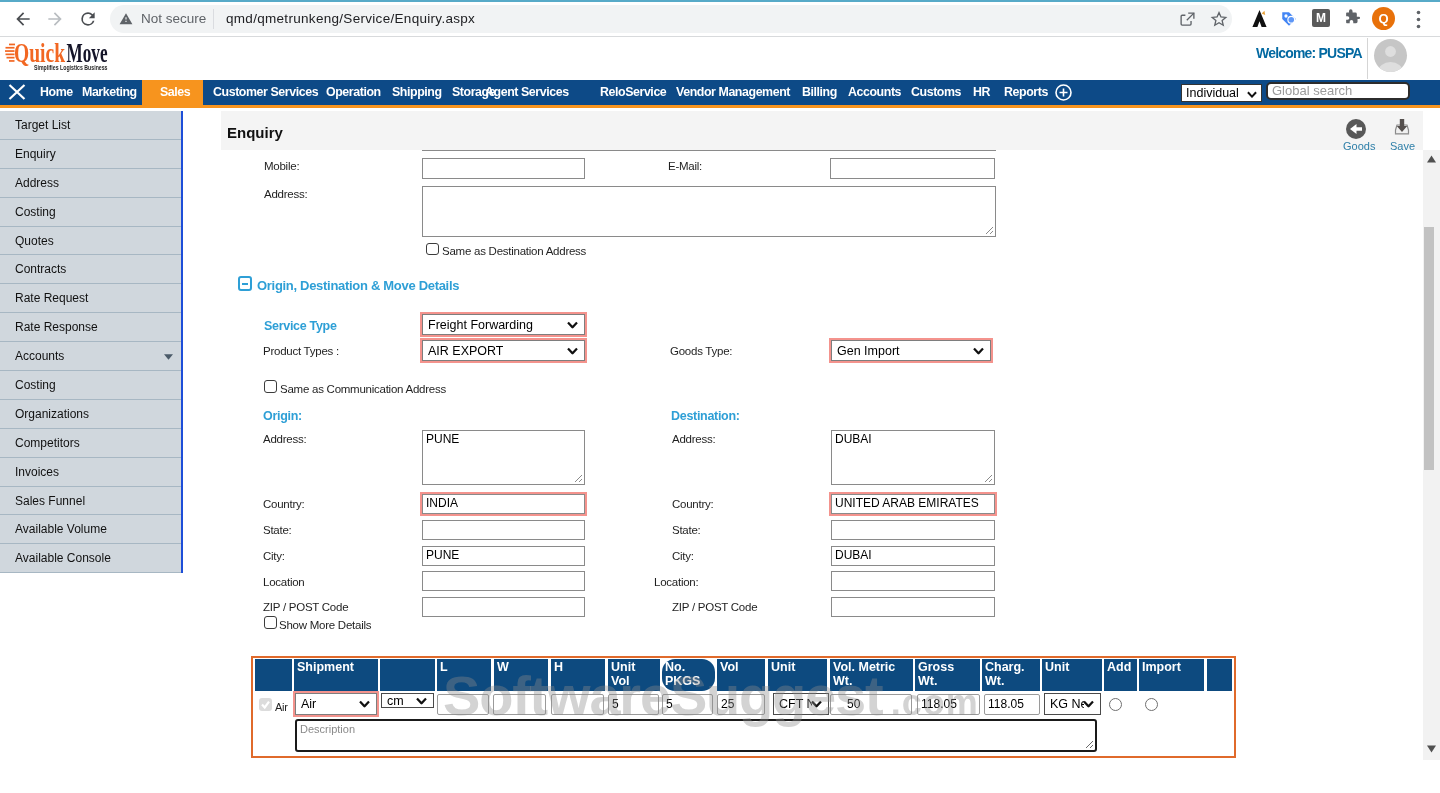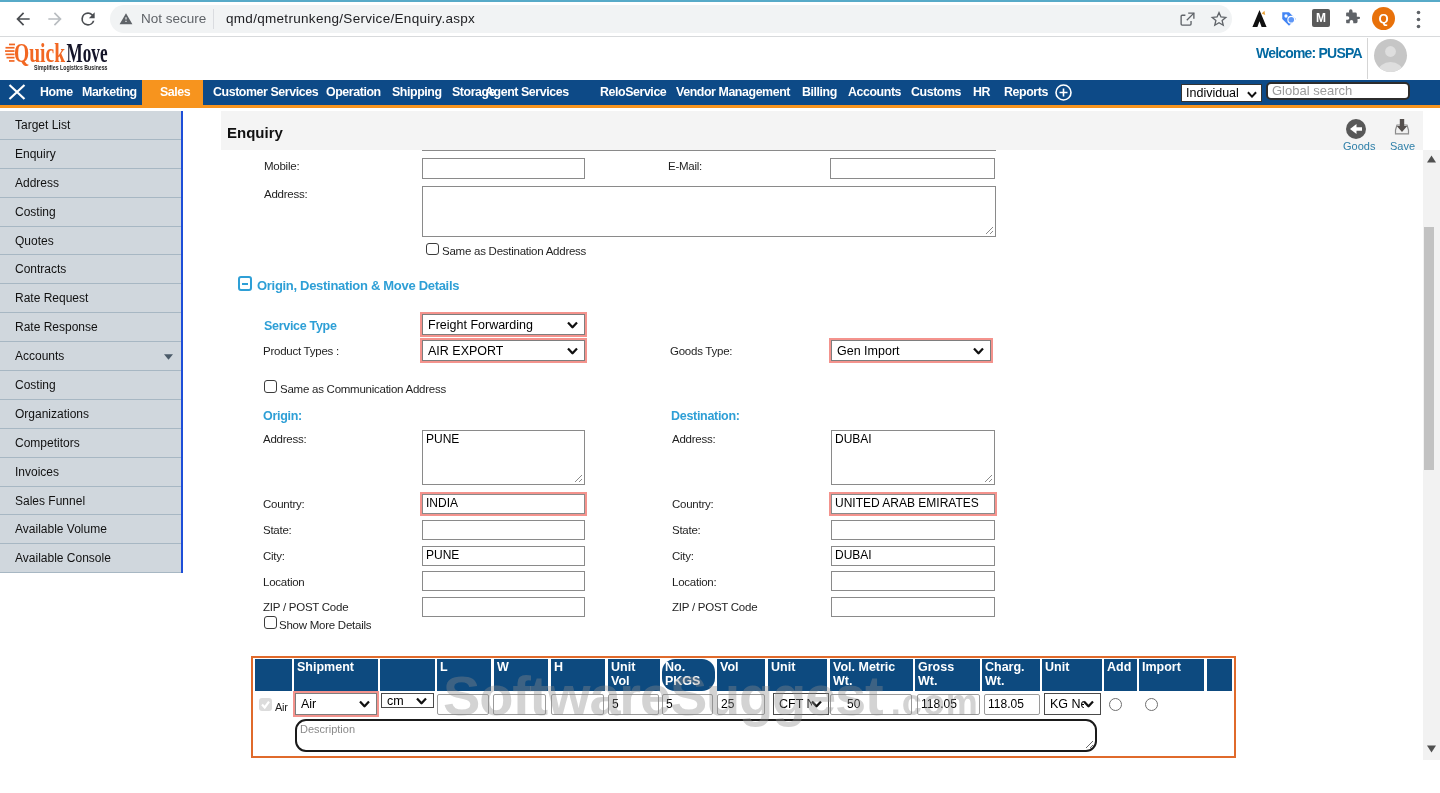--- a/index.html
+++ b/index.html
@@ -245,21 +245,21 @@
   <div class="lbl" style="left:672px;top:524px;">State:</div>
   <div class="ta" style="left:831px;top:520px;width:164px;height:20px;"></div>
 
   <div class="lbl" style="left:263px;top:550px;">City:</div>
   <div class="ta" style="left:422px;top:546px;width:163px;height:20px;">PUNE</div>
   <div class="lbl" style="left:672px;top:550px;">City:</div>
   <div class="ta" style="left:831px;top:546px;width:164px;height:20px;">DUBAI</div>
 
   <div class="lbl" style="left:263px;top:576px;">Location</div>
   <div class="ta" style="left:422px;top:571px;width:163px;height:20px;"></div>
-  <div class="lbl" style="left:672px;top:576px;">Location:</div>
+  <div class="lbl" style="left:654px;top:576px;">Location:</div>
   <div class="ta" style="left:831px;top:571px;width:164px;height:20px;"></div>
 
   <div class="lbl" style="left:263px;top:601px;">ZIP / POST Code</div>
   <div class="ta" style="left:422px;top:597px;width:163px;height:20px;"></div>
   <div class="lbl" style="left:672px;top:601px;">ZIP / POST Code</div>
   <div class="ta" style="left:831px;top:597px;width:164px;height:20px;"></div>
 
   <div class="cb" style="left:264px;top:616px;"></div>
   <div class="lbl" style="left:279px;top:618.5px;">Show More Details</div>
 
@@ -317,21 +317,21 @@
   <div class="gi" style="left:984px;width:56px;">118.05</div>
   <div class="sel" style="left:1044px;top:693px;width:57px;height:22px;border:1.5px solid #4a4a4a;">
     <span class="t" style="right:16px;">KG Ne​t</span>
     <svg class="caret" width="11" height="7" viewBox="0 0 11 7">
         <path d="M1 1l4.5 4.8L10 1" fill="none" stroke="#111" stroke-width="2.2"></path>
       </svg>
   </div>
   <div class="abs" style="left:1108.5px;top:698px;width:13px;height:13px;border-radius:50%;border:1.2px solid #707070;background:#fff;"></div>
   <div class="abs" style="left:1144.5px;top:698px;width:13px;height:13px;border-radius:50%;border:1.2px solid #707070;background:#fff;"></div>
 
-  <div class="abs" style="left:295px;top:719px;width:802px;height:33px;border:2px solid #1a1a1a;border-radius:11px;background:transparent;">
+  <div class="abs" style="left:295px;top:719px;width:802px;height:33px;border:2px solid #1a1a1a;border-radius:3px;background:transparent;">
     <div style="position:absolute;left:3px;top:2px;font-size:11px;color:#8a8a8a;">Description</div>
     <svg style="position:absolute;right:1px;bottom:1px;" width="9" height="9" viewBox="0 0 9 9">
         <path d="M8 1 1 8M8 5 5 8" stroke="#6a6a6a" stroke-width="1"></path>
       </svg>
   </div>
 
   <div class="abs" style="left:443px;top:663px;z-index:40;font-weight:bold;color:rgba(140,140,140,0.38);font-size:56px;letter-spacing:-1.2px;white-space:nowrap;">SoftwareSuggest<span style="font-size:36px;letter-spacing:1px;"> .com</span></div>
 
   <div class="abs" style="left:1423px;top:150px;width:17px;height:610px;background:#f2f2f2;z-index:8;"></div>
   <svg class="abs" style="left:1427px;top:155px;z-index:9;" width="9" height="8" viewBox="0 0 10 8">

